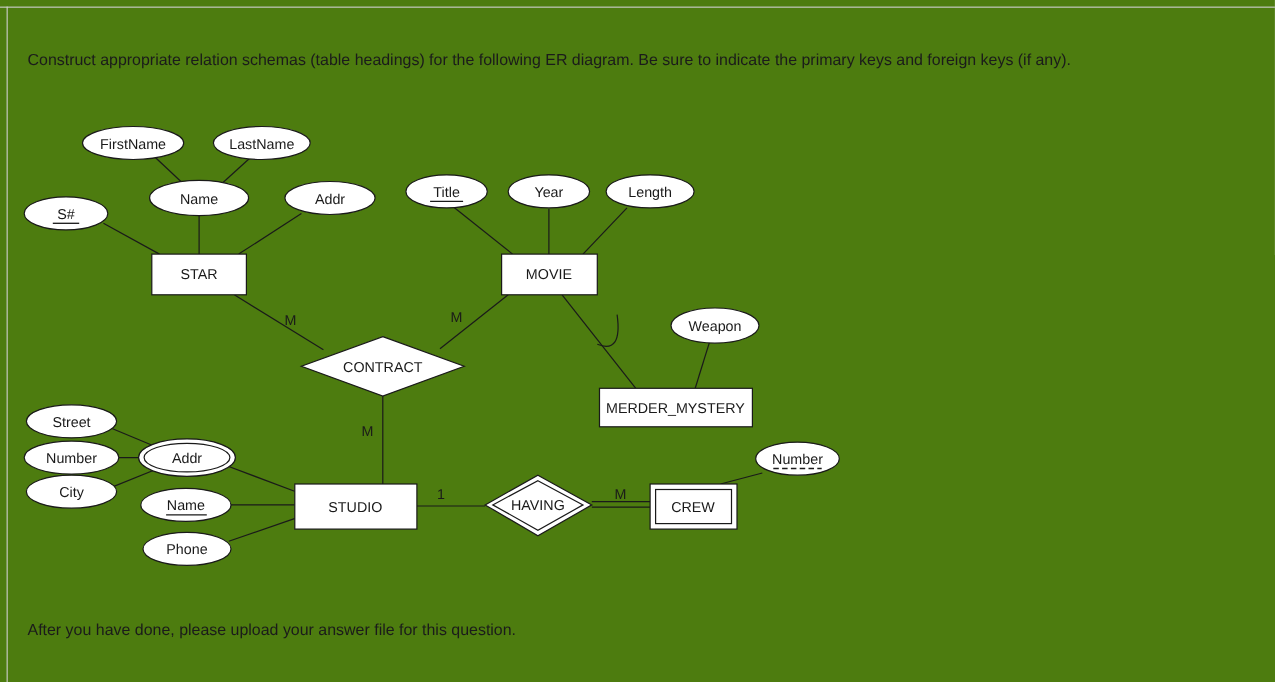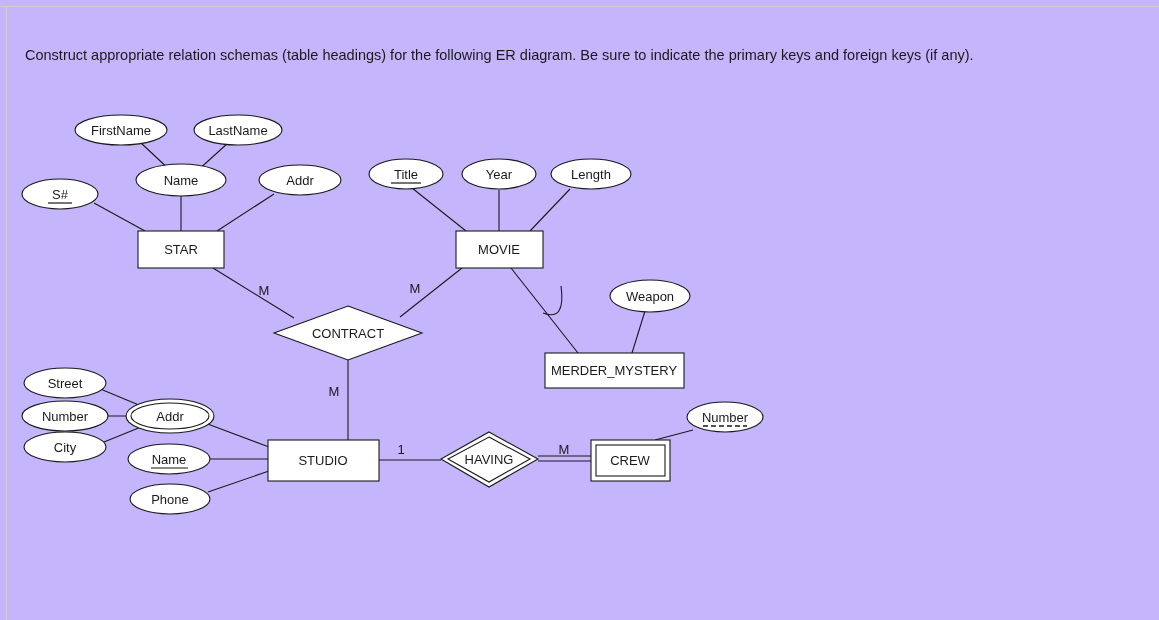--- a/index.html
+++ b/index.html
@@ -13,21 +13,21 @@
     height: 620px;
     font-family: "Liberation Sans", sans-serif;
     color: #1a1a1a;
     overflow: hidden;
   }
   #page {
     position: relative;
     width: 1159px;
     height: 620px;
     box-sizing: border-box;
-    background: #c4b5fd;
+    background: #4d7c0f;
   }
   
   #panel-top-rule {
     position: absolute;
     left: 0px;
     top: 6px;
     width: 1159px;
     height: 1px;
     background: #cfcfcf;
   }
@@ -249,14 +249,15 @@
     <text class="card-label" x="415" y="293" text-anchor="middle">M</text>
 
     <text class="card-label" x="334" y="396" text-anchor="middle">M</text>
 
     <text class="card-label" x="401" y="454" text-anchor="middle">1</text>
 
     <text class="card-label" x="564" y="454" text-anchor="middle">M</text>
 
   </svg>
 
+  <div class="prompt-text" id="upload-note">After you have done, please upload your answer file for this question.</div>
 
 </div>
 
 </body></html>

